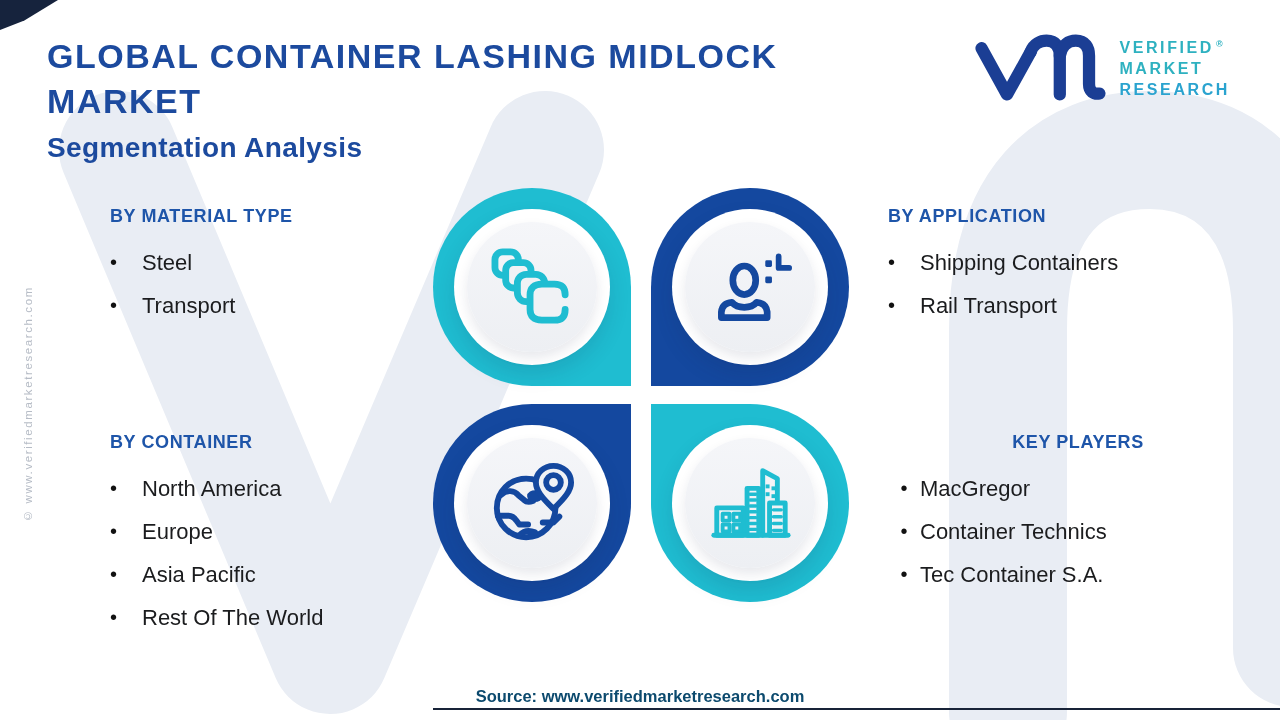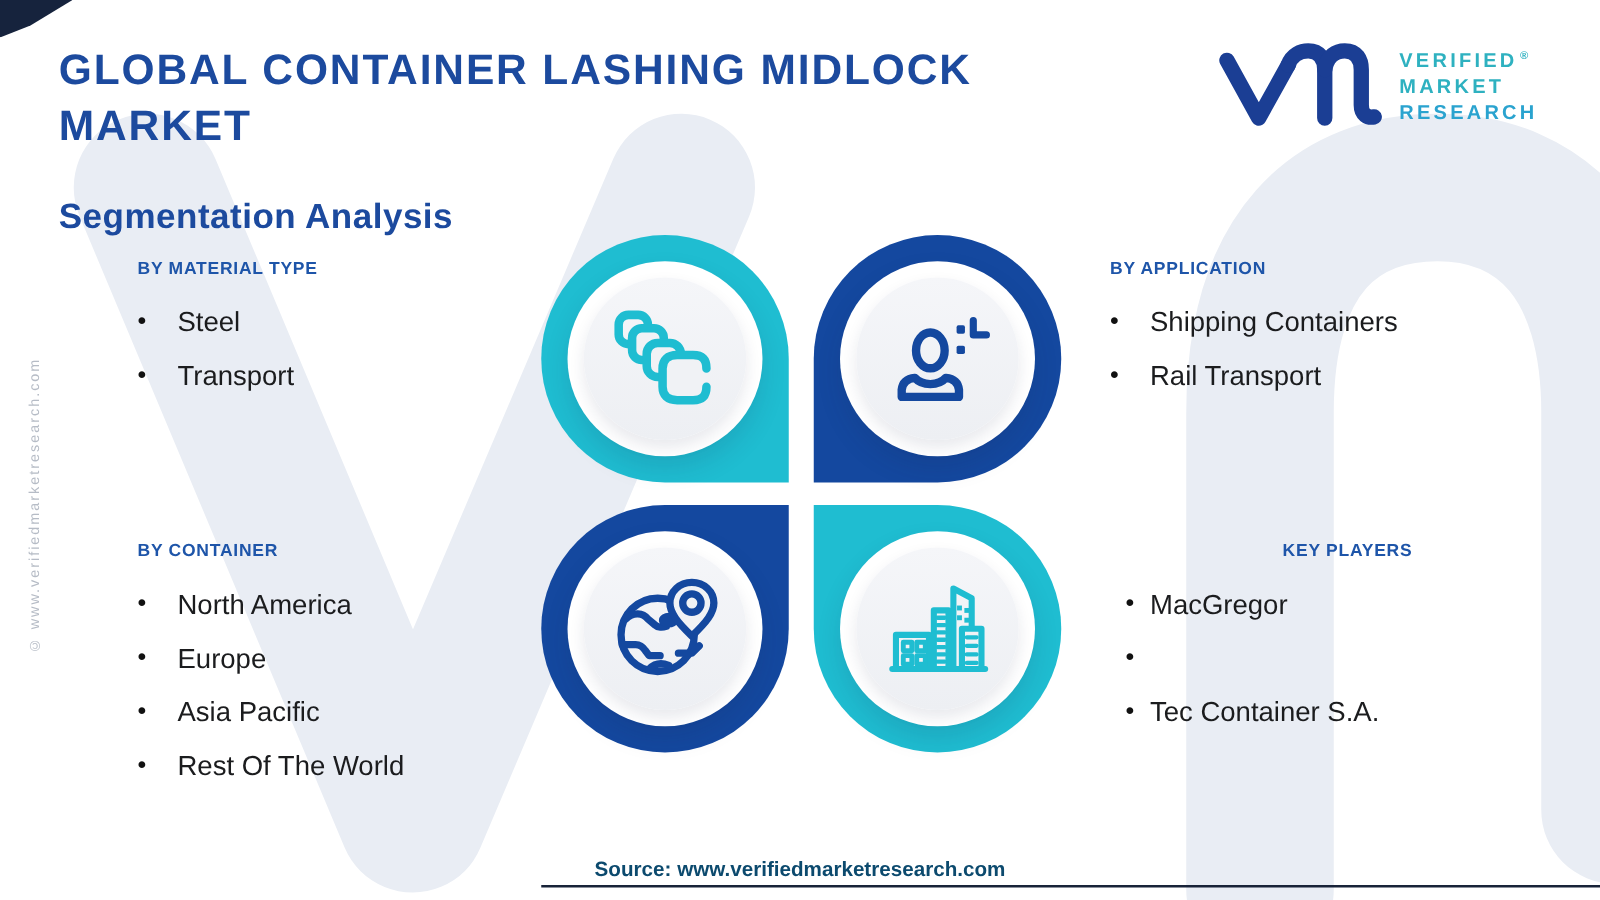--- a/index.html
+++ b/index.html
@@ -13,32 +13,32 @@
   .corner-accent{position:absolute;left:0;top:0;width:58px;height:30px;background:#16233d;
                  clip-path:polygon(0 0,100% 0,42% 68%,0 100%);}
 
   
   .copyright{position:absolute;left:22px;top:404px;transform:translateY(-50%) rotate(180deg);
              writing-mode:vertical-rl;font-size:11.5px;color:#b6bcc6;letter-spacing:1.6px;}
 
   
   .title{position:absolute;left:47px;top:34px;color:#1c4a9e;font-weight:700;font-size:34px;
          line-height:45px;letter-spacing:1.5px;}
-  .subtitle{position:absolute;left:47px;top:157px;color:#1c4a9e;font-weight:700;font-size:28px;
+  .subtitle{position:absolute;left:47px;top:132px;color:#1c4a9e;font-weight:700;font-size:28px;
             letter-spacing:.4px;}
 
   
   .logo{position:absolute;top:34px;right:50px;display:flex;gap:13px;}
   .logo-text{font-weight:700;font-size:16px;letter-spacing:2.6px;line-height:21px;color:#2eb1c0;}
   .logo-text .line3{color:#2aa3cf;}
   .logo-text sup{font-size:9px;letter-spacing:0;margin-left:2px;color:#2eb1c0;}
 
   
   .section{position:absolute;}
-  .section h2{margin:0;font-size:14px;font-weight:700;color:#1e55a9;letter-spacing:.6px;}
+  .section h2{margin:0;font-size:18px;font-weight:700;color:#1e55a9;letter-spacing:.6px;}
   .section ul{list-style:none;margin:14px 0 0 0;padding:0;}
   .section li{display:flex;align-items:center;height:43px;font-size:22px;color:#1b1c1e;}
   .bullet{width:32px;font-size:20px;color:#111;flex:0 0 32px;}
   #sec-material{left:110px;top:206px;width:330px;}
   #sec-application{left:888px;top:206px;width:380px;}
   #sec-geography{left:110px;top:432px;width:340px;}
   #sec-players{left:888px;top:432px;width:380px;text-align:center;}
 
   
   .quad{position:absolute;width:198px;height:198px;}
@@ -145,20 +145,21 @@
 
   <div class="section" id="sec-players">
     <h2>KEY PLAYERS</h2>
     <ul>
       <li>
           <span class="bullet">•</span>
           <span>MacGregor</span>
         </li>
       <li>
           <span class="bullet">•</span>
+          <span>Container Technics</span>
         </li>
       <li>
           <span class="bullet">•</span>
           <span>Tec Container S.A.</span>
         </li>
     </ul>
   </div>
 
   <div class="quad" id="quad-material">
     <div class="white"></div>

